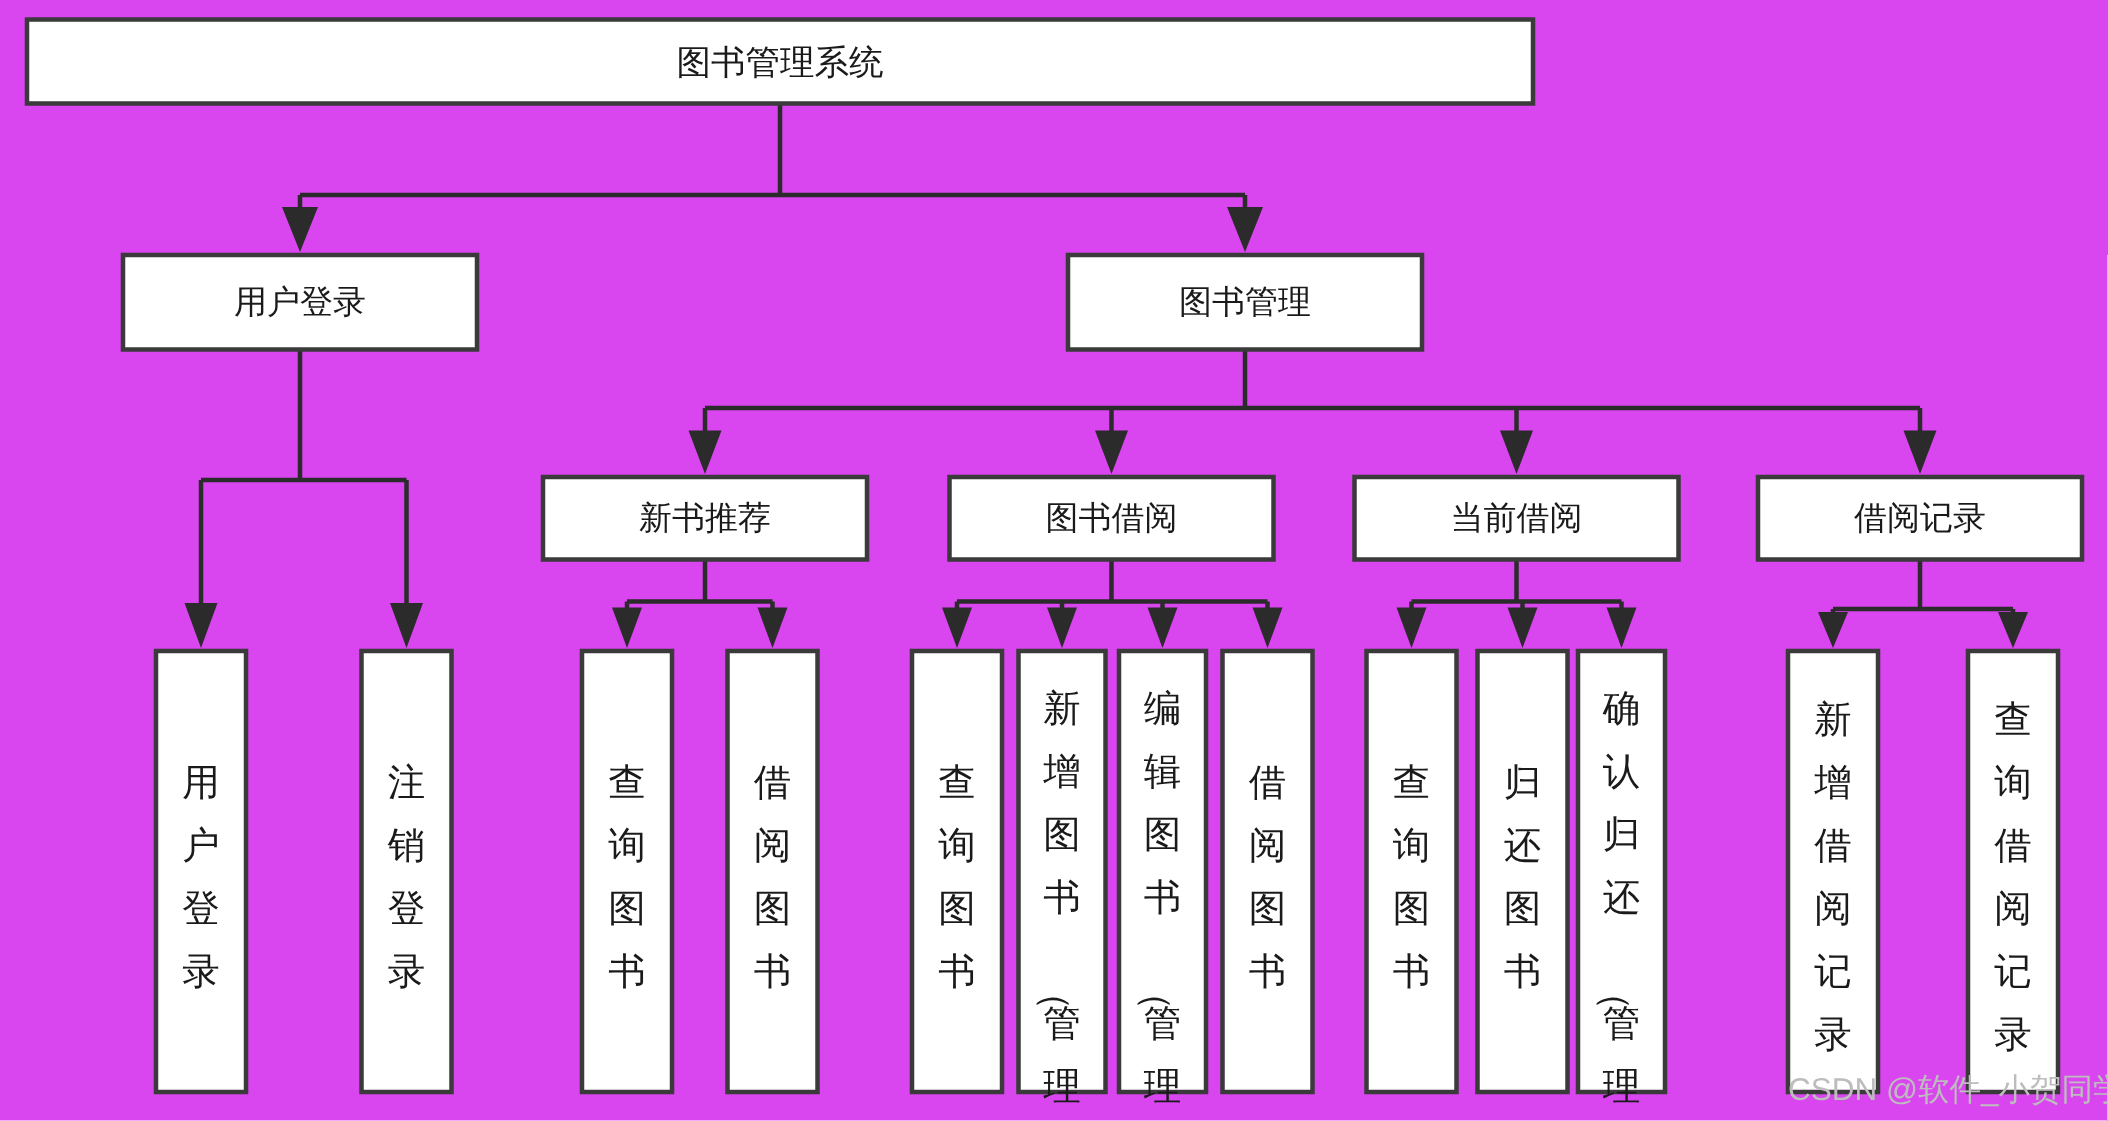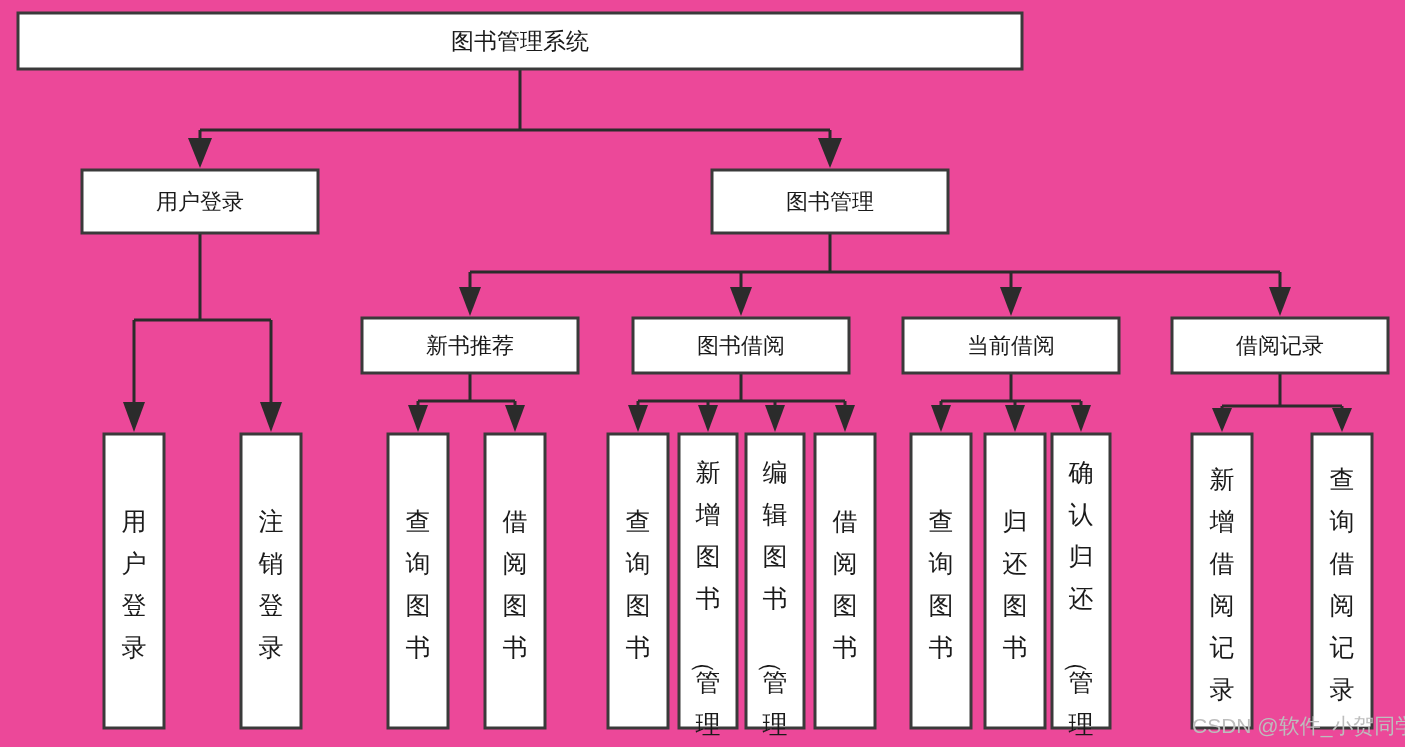--- a/index.html
+++ b/index.html
@@ -8,21 +8,21 @@
     padding: 0;
     background: #ffffff;
   }
   body {
     font-family: "Liberation Sans", "DejaVu Sans", sans-serif;
   }
   #diagram-root {
     position: relative;
     width: 1405px;
     height: 747px;
-    background: #ec4899;
+    background: #d946ef;
     overflow: hidden;
   }
   svg#flowchart {
     display: block;
     width: 1405px;
     height: 747px;
   }
   .node-box {
     fill: #ffffff;
     stroke: #3a3a3a;

